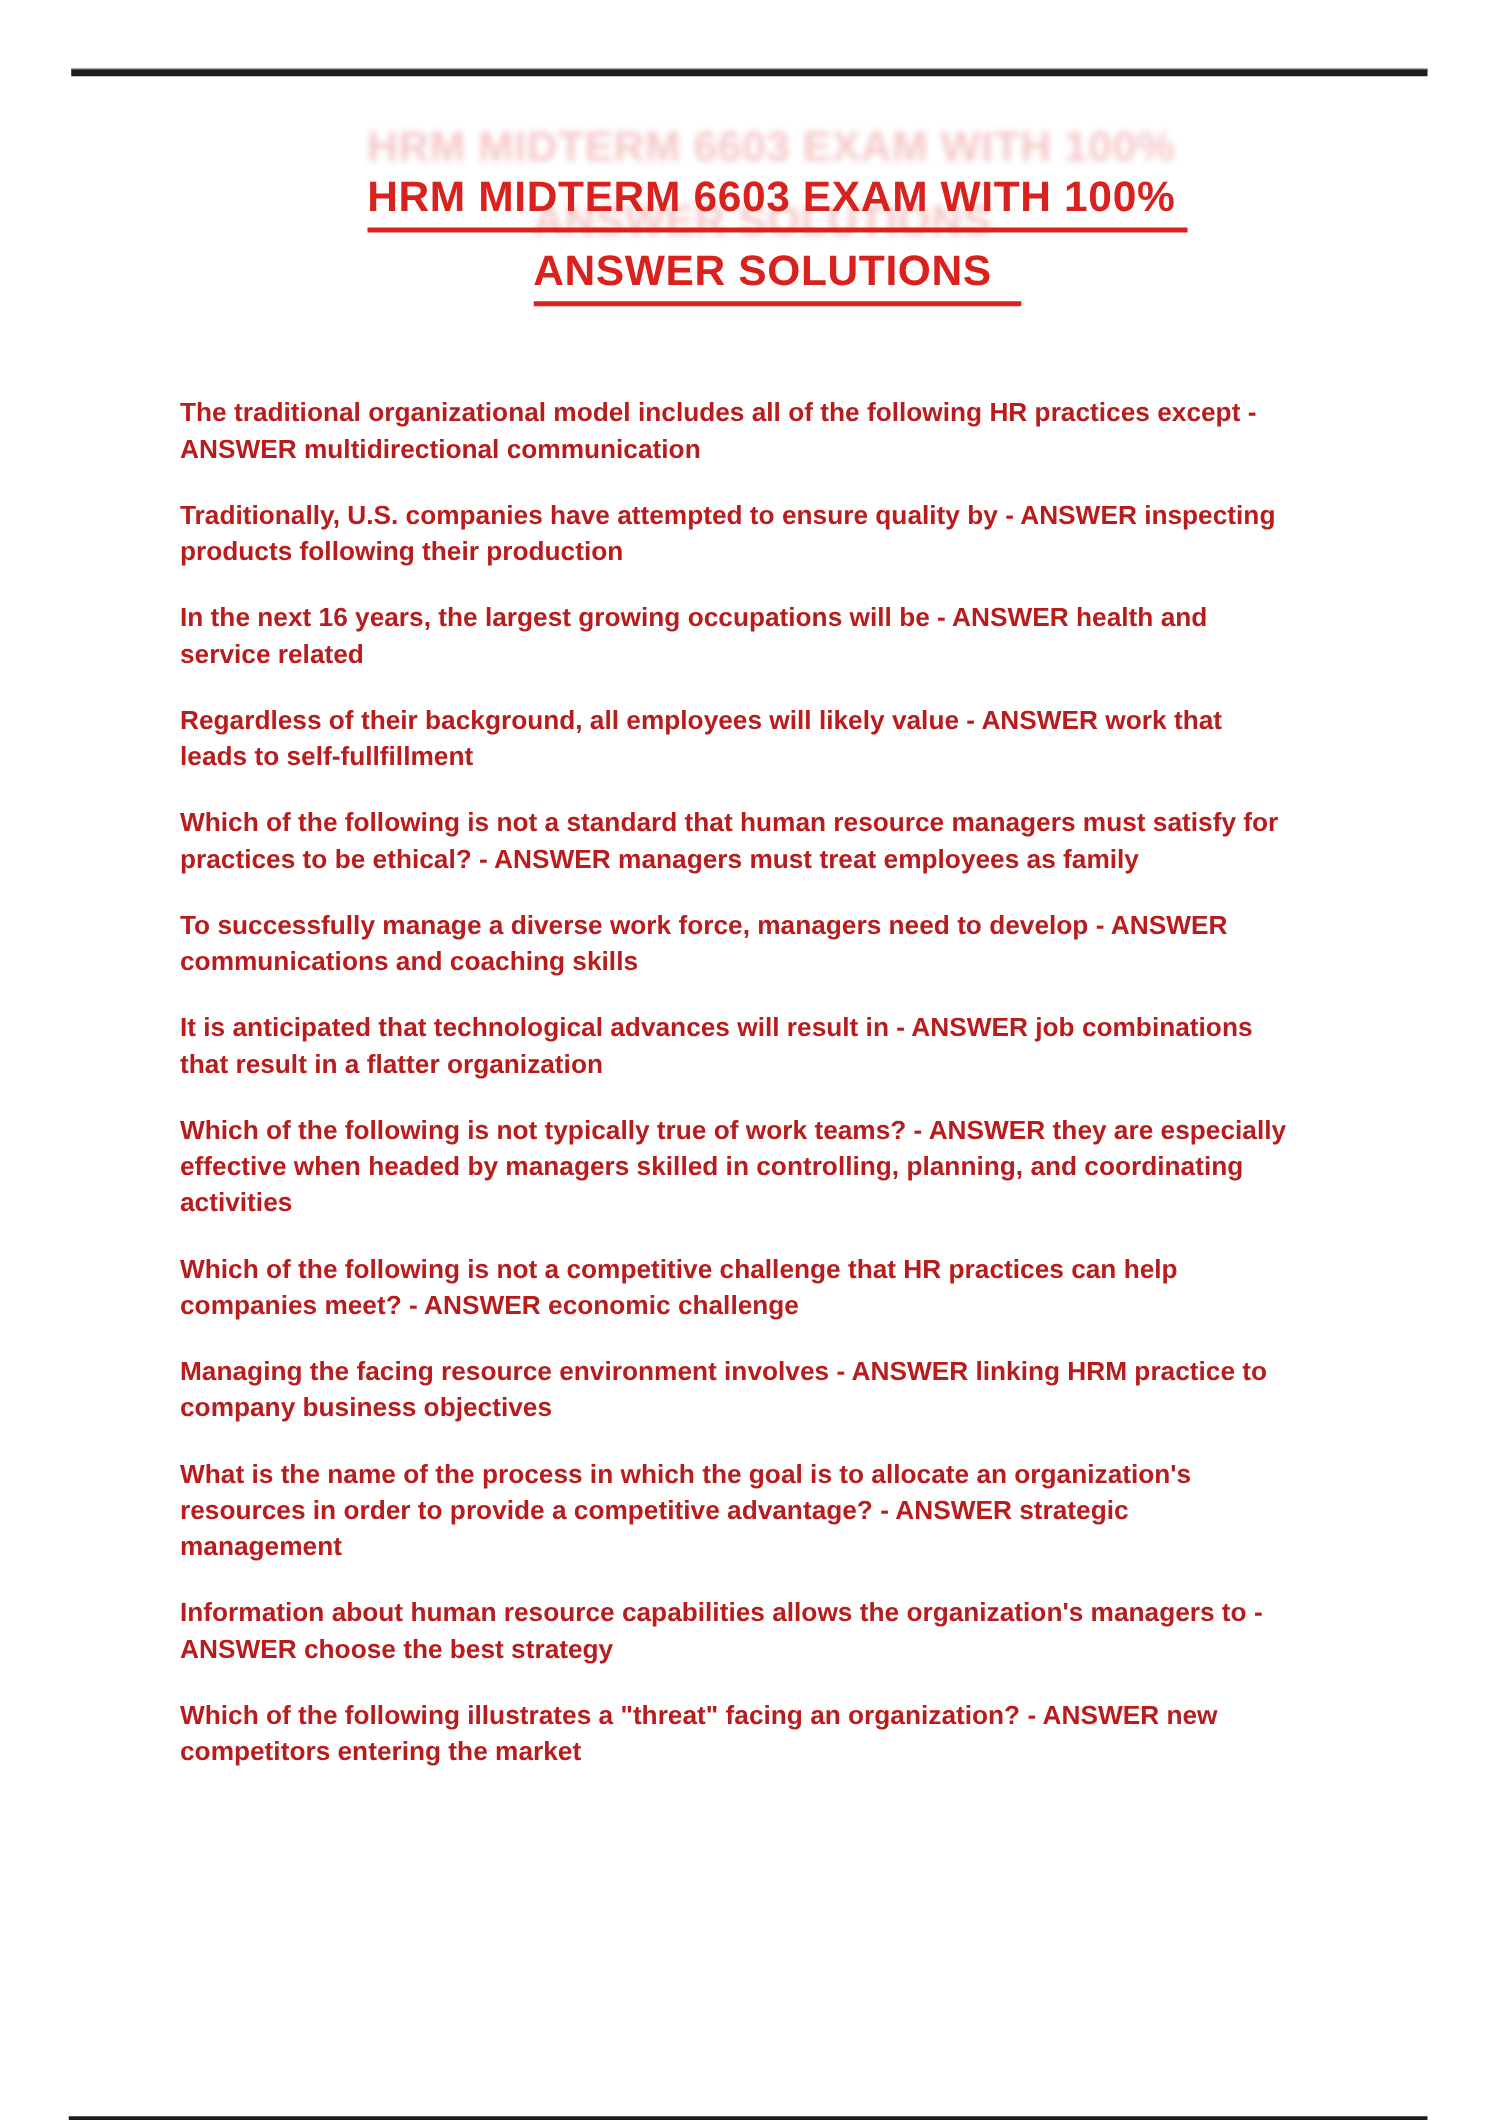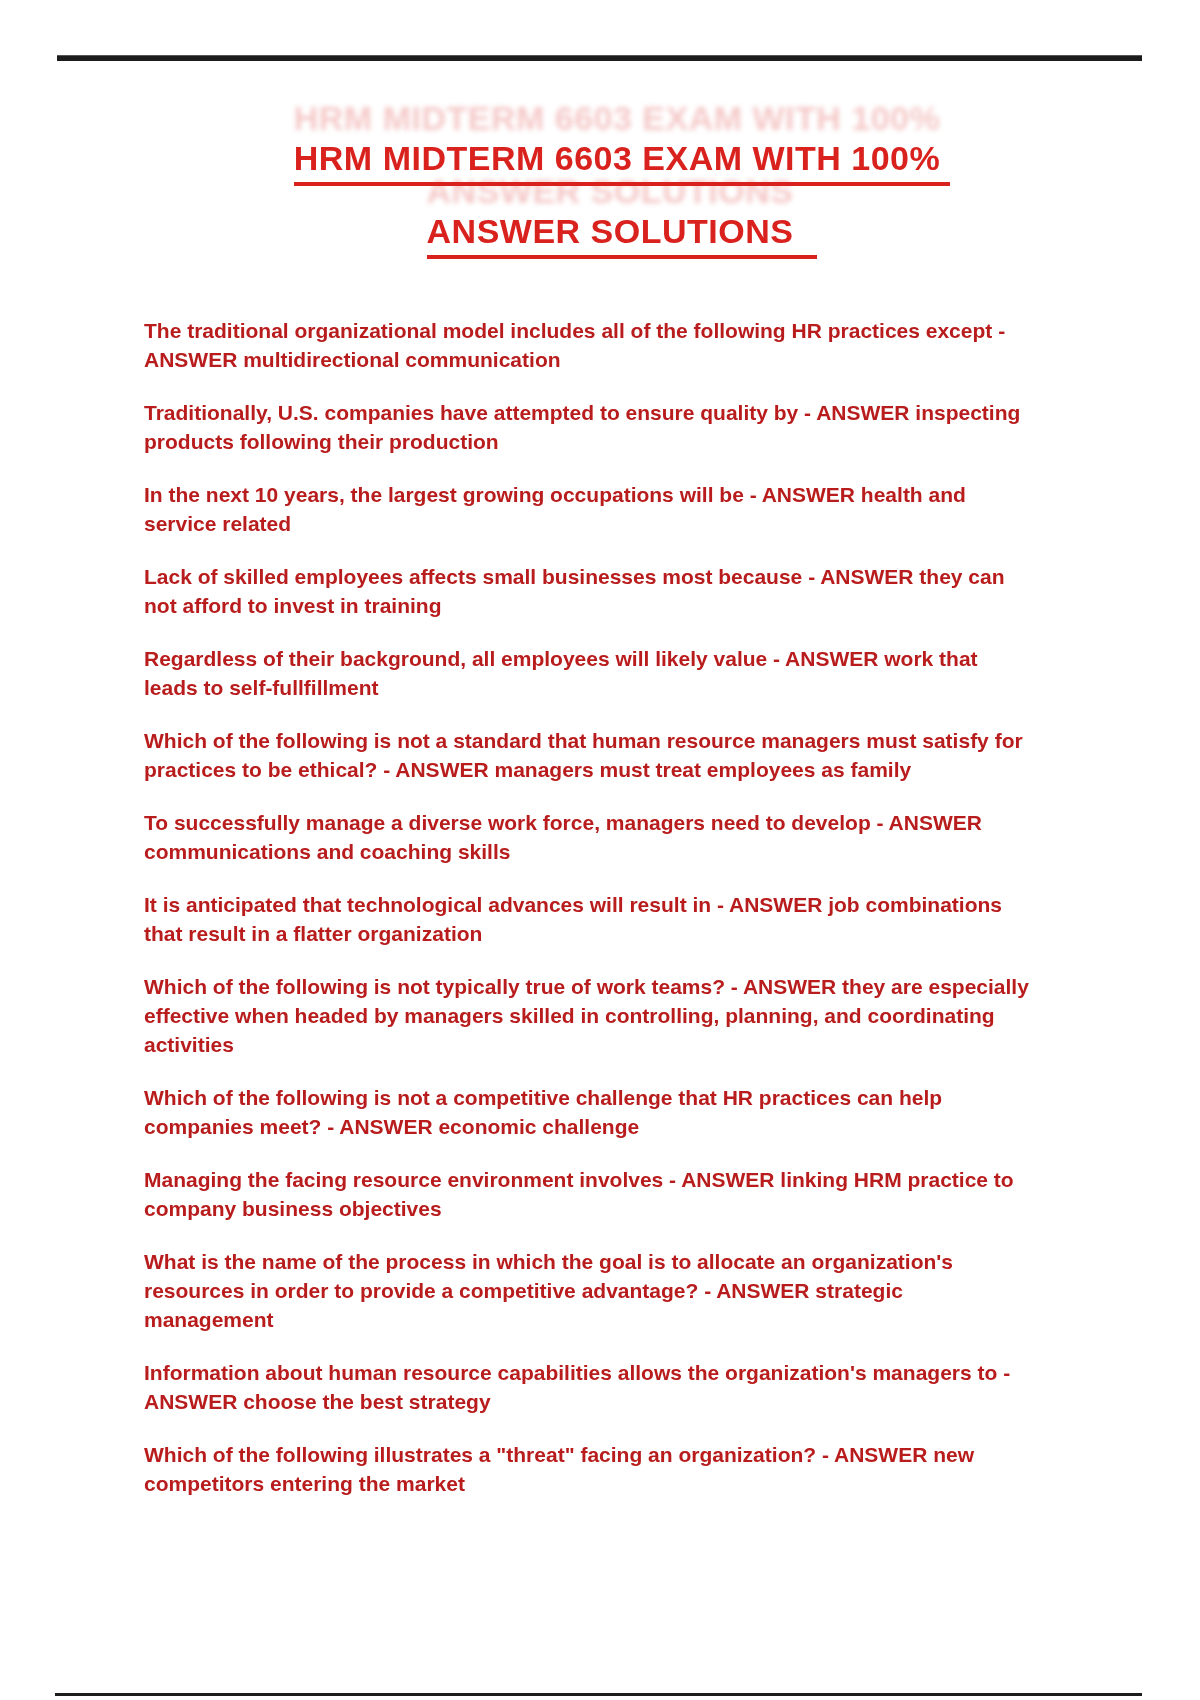--- a/index.html
+++ b/index.html
@@ -37,21 +37,21 @@
     left: 144px;
     top: 139px;
     width: 956px;
     text-align: center;
     color: #d9221e;
     font-weight: bold;
     font-size: 34px;
     letter-spacing: 0.5px;
   }
   .title-line {
-    margin-bottom: 26px;
+    margin-bottom: 12px;
   }
   .title-line span {
     display: inline-block;
     border-bottom: 4px solid #d9221e;
     padding-bottom: 4px;
     
     text-shadow: 0 -40px 5px rgba(217, 34, 30, 0.25);
   }
   span.u1 { padding-right: 10px; }
   span.u2 { padding-right: 24px; }
@@ -84,24 +84,22 @@
     <div class="title-line">
       <span class="u2">ANSWER SOLUTIONS</span>
     </div>
   </div>
 
   <div class="body-block">
     <p>The traditional organizational model includes all of the following HR practices except -
 ANSWER multidirectional communication</p>
     <p>Traditionally, U.S. companies have attempted to ensure quality by - ANSWER inspecting
 products following their production</p>
-    <p>In the next 10 years, the largest growing occupations will be - ANSWER health and
+    <p>In the next 16 years, the largest growing occupations will be - ANSWER health and
 service related</p>
-    <p>Lack of skilled employees affects small businesses most because - ANSWER they can
-not afford to invest in training</p>
     <p>Regardless of their background, all employees will likely value - ANSWER work that
 leads to self-fullfillment</p>
     <p>Which of the following is not a standard that human resource managers must satisfy for
 practices to be ethical? - ANSWER managers must treat employees as family</p>
     <p>To successfully manage a diverse work force, managers need to develop - ANSWER
 communications and coaching skills</p>
     <p>It is anticipated that technological advances will result in - ANSWER job combinations
 that result in a flatter organization</p>
     <p>Which of the following is not typically true of work teams? - ANSWER they are especially
 effective when headed by managers skilled in controlling, planning, and coordinating

